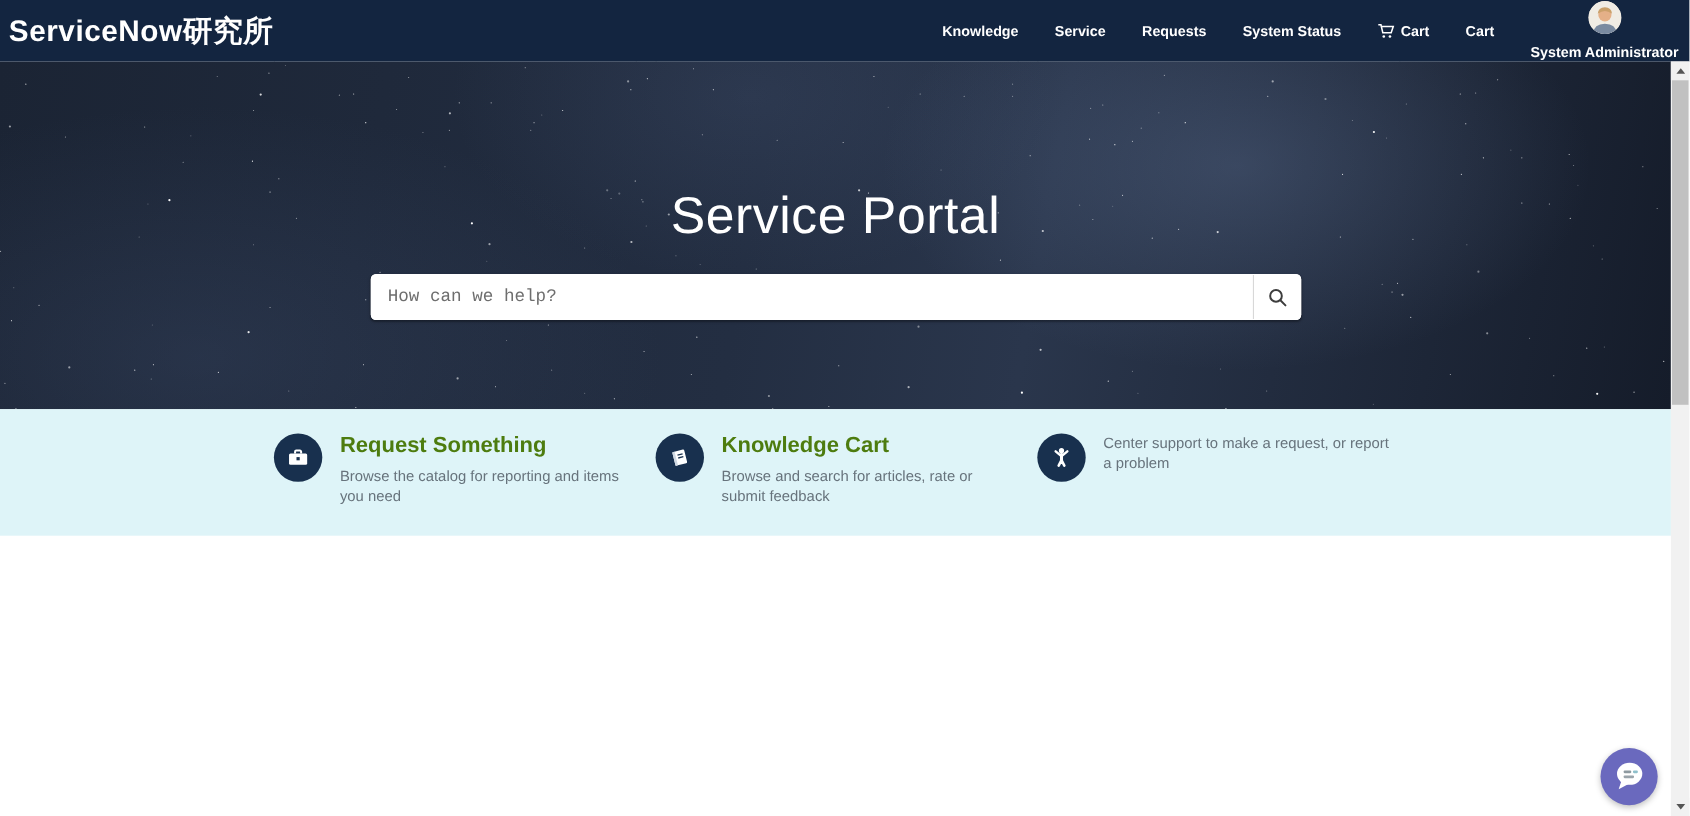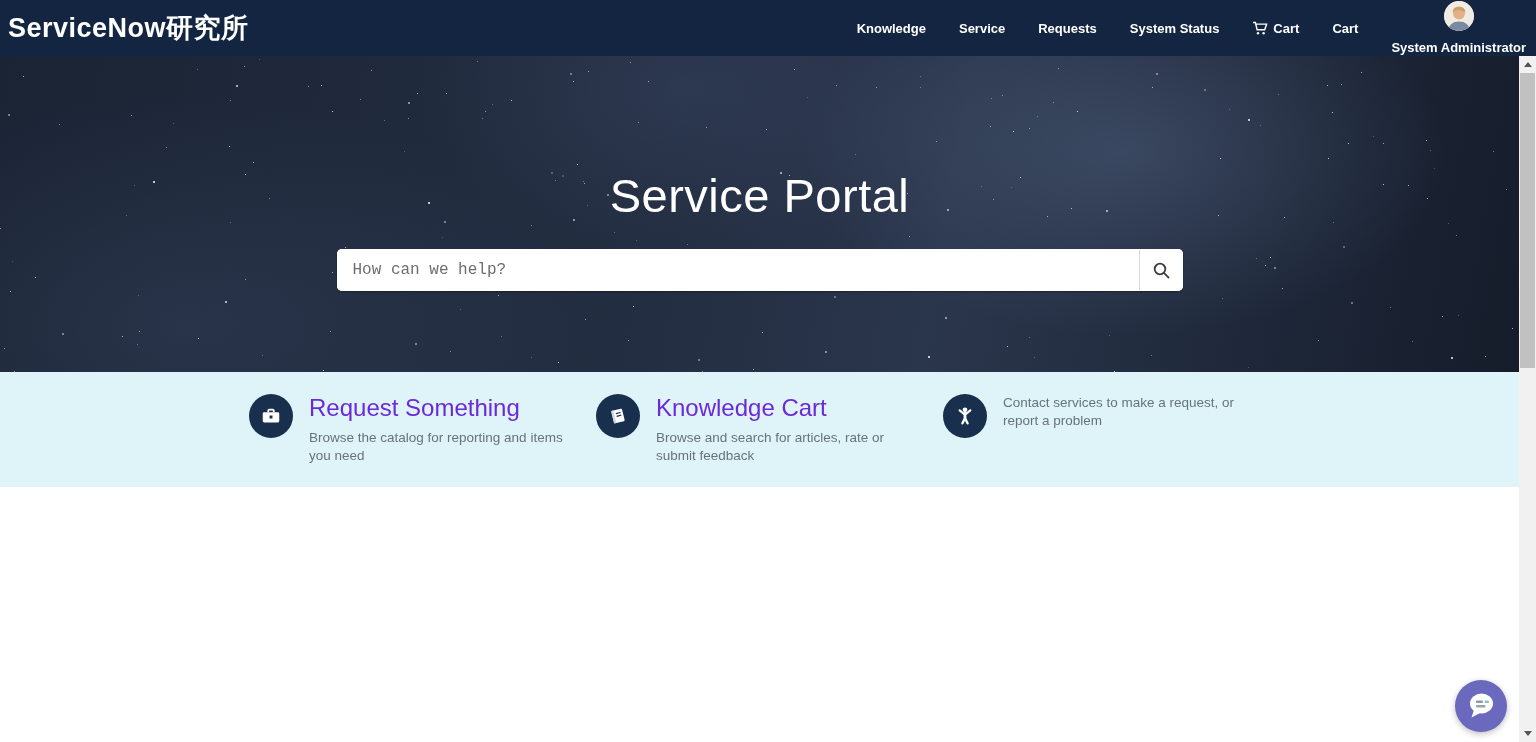--- a/index.html
+++ b/index.html
@@ -76,21 +76,21 @@
     display:grid; grid-template-columns:330px 330px 330px; column-gap:17px;
     padding-left:249px;
   }
   .band-grid { padding-top:22px; }
   .quick-link { display:flex; align-items:flex-start; cursor:pointer; }
   .ql-icon {
     width:44px; height:44px; border-radius:50%; background:#18304e; flex:0 0 auto;
     display:flex; align-items:center; justify-content:center;
   }
   .ql-text { margin-left:16px; padding-top:0; }
-  .ql-title { font-size:24px; color:#6d28d9; font-weight:400; margin-bottom:7px; }
+  .ql-title { font-size:20px; color:#4d7c0f; font-weight:700; margin-bottom:7px; }
   .ql-desc { font-size:13.5px; color:#67737c; line-height:1.35; max-width:262px; }
 
   
   .cards-grid { padding-top:16px; background:#fff; align-items:start; }
   .col { display:flex; flex-direction:column; }
   .card {
     border:1px solid #dddddd; border-radius:3px; background:#fff;
     margin-bottom:28px; overflow:hidden;
   }
   .card-header {
@@ -432,21 +432,21 @@
     <div class="quick-link">
       <div class="ql-icon">
         <svg width="22" height="22" viewBox="0 0 24 24">
             <circle cx="12" cy="5.2" r="2.6" fill="#fff"></circle>
             <path d="M12 8.6 L12 15" stroke="#fff" stroke-width="3" stroke-linecap="round"></path>
             <path d="M11 9.8 L6.2 5.8 M13 9.8 L17.8 5.8" stroke="#fff" stroke-width="2.4" stroke-linecap="round"></path>
             <path d="M12 14.5 L9.2 20 M12 14.5 L14.8 20" stroke="#fff" stroke-width="2.6" stroke-linecap="round"></path>
           </svg>
       </div>
       <div class="ql-text">
-        <div class="ql-desc">Contact services to make a request, or report a problem</div>
+        <div class="ql-desc">Center support to make a request, or report a problem</div>
       </div>
     </div>
   </div>
 </div>
 
 <div class="cards-grid">
 
   <div class="col">
     <div class="card">
       <div class="card-header">Current Status</div>

